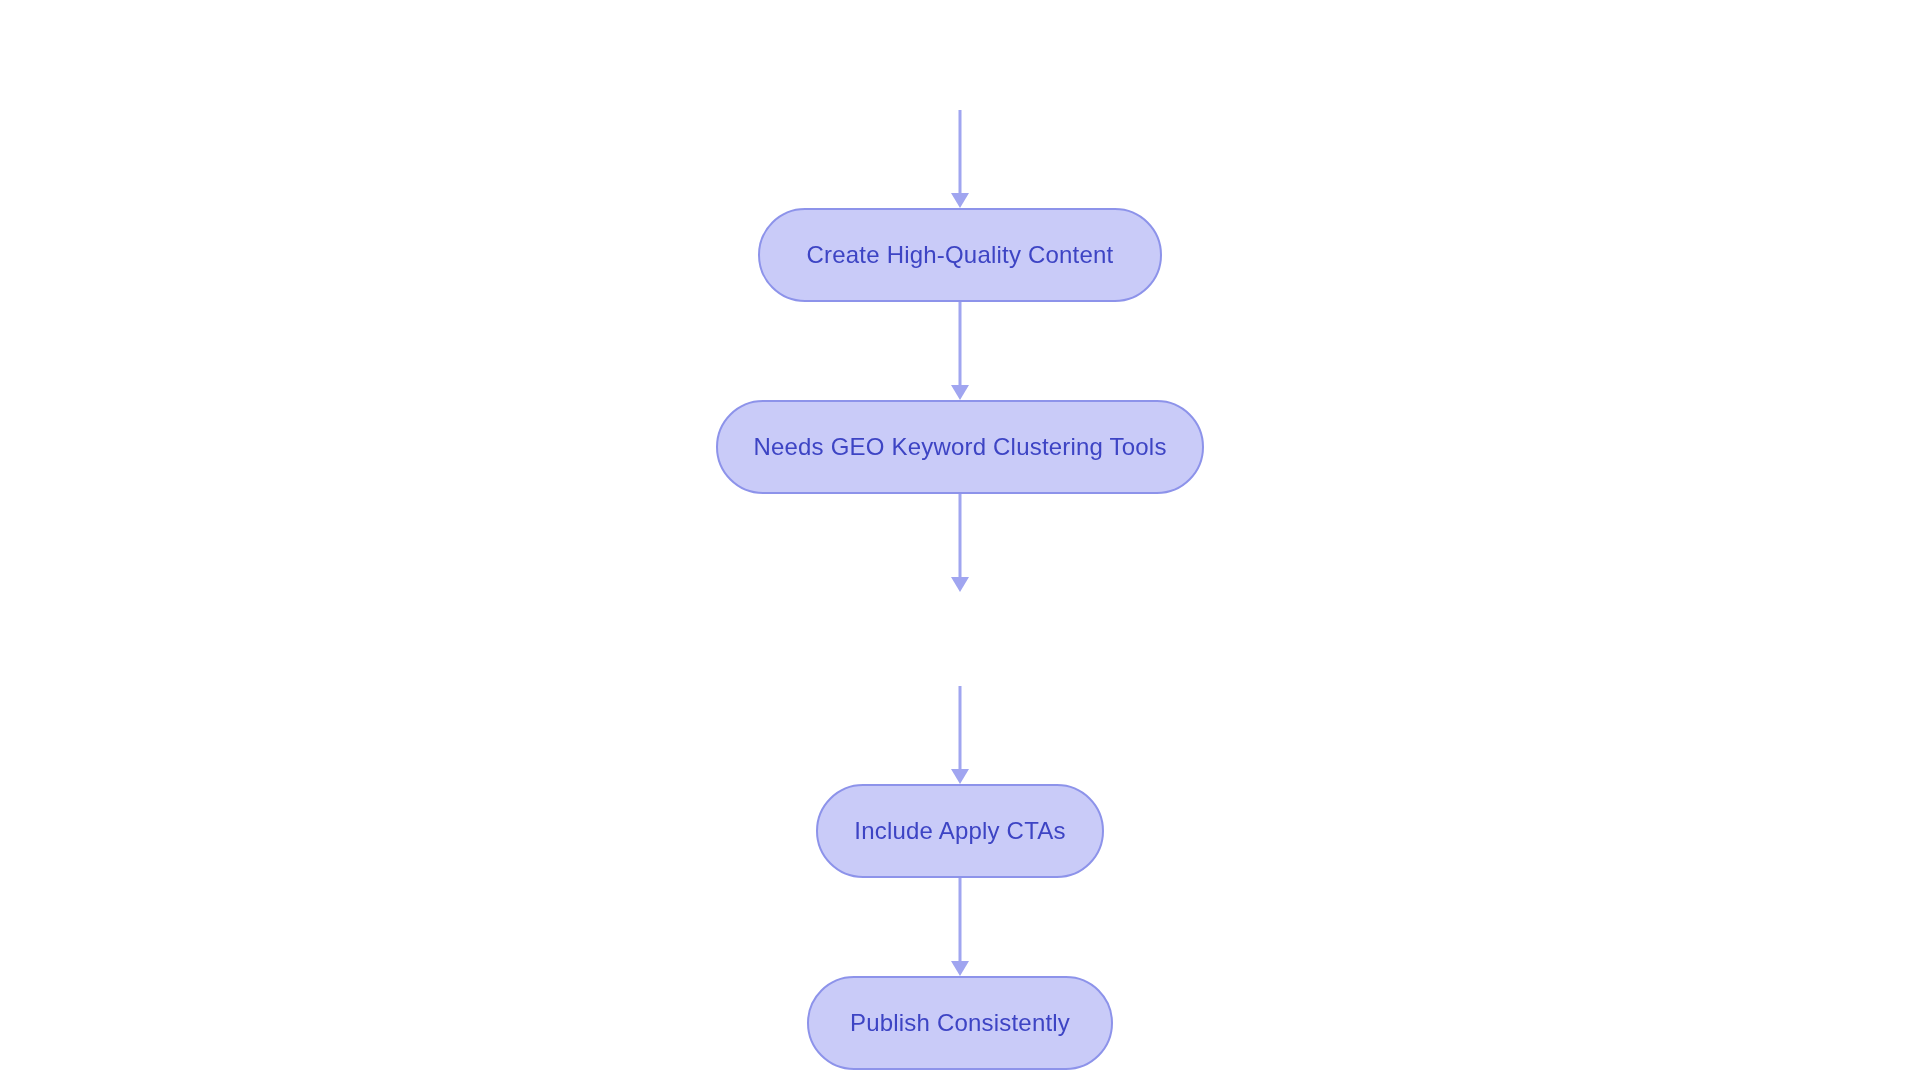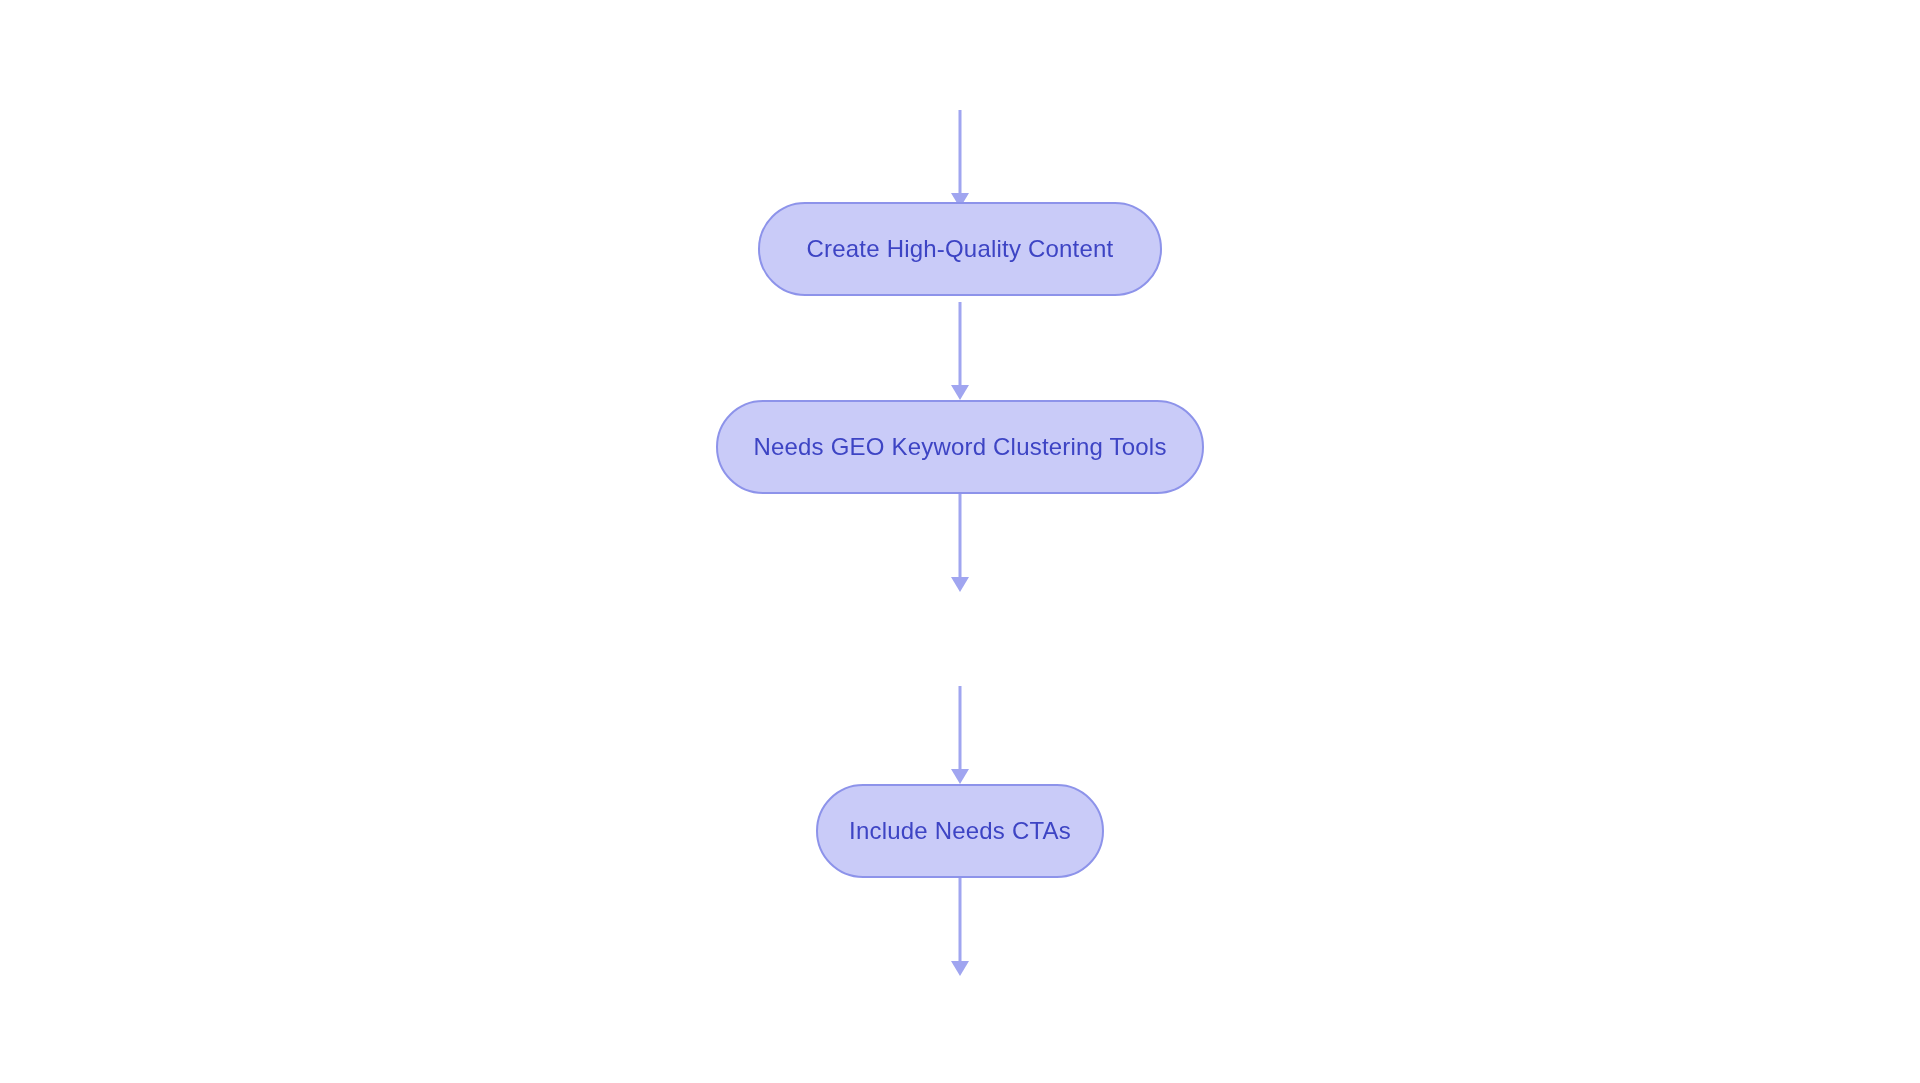--- a/index.html
+++ b/index.html
@@ -28,21 +28,21 @@
     align-items: center;
     justify-content: center;
     color: var(--text-color, #3d44c4);
     font-size: 24px;
     font-weight: 500;
     letter-spacing: 0.2px;
     white-space: nowrap;
     text-align: center;
   }
   .n1 { top: 16px;  width: 346px; }
-  .n2 { top: 202px; width: 404px; text-align: center; }
+  .n2 { top: 208px; width: 404px; text-align: center; }
   .n3 { top: 400px; width: 488px; }
   .n4 { top: 592px; width: 376px; }
   .n5 { top: 784px; width: 288px; }
   .n6 { top: 976px; width: 306px; }
 
   .arrow {
     position: absolute;
     left: 50%;
     transform: translateX(-50%);
     width: 20px;
@@ -98,21 +98,22 @@
     <div class="arrow-line"></div>
     <div class="arrow-head"></div>
   </div>
 
 
   <div class="arrow a4">
     <div class="arrow-line"></div>
     <div class="arrow-head"></div>
   </div>
 
-  <div class="node n5">Include Needs CTAs</div>
+  <div class="node n5">Include Apply CTAs</div>
 
   <div class="arrow a5">
     <div class="arrow-line"></div>
     <div class="arrow-head"></div>
   </div>
 
+  <div class="node n6">Publish Consistently</div>
 
 </div>
 
 </body></html>

